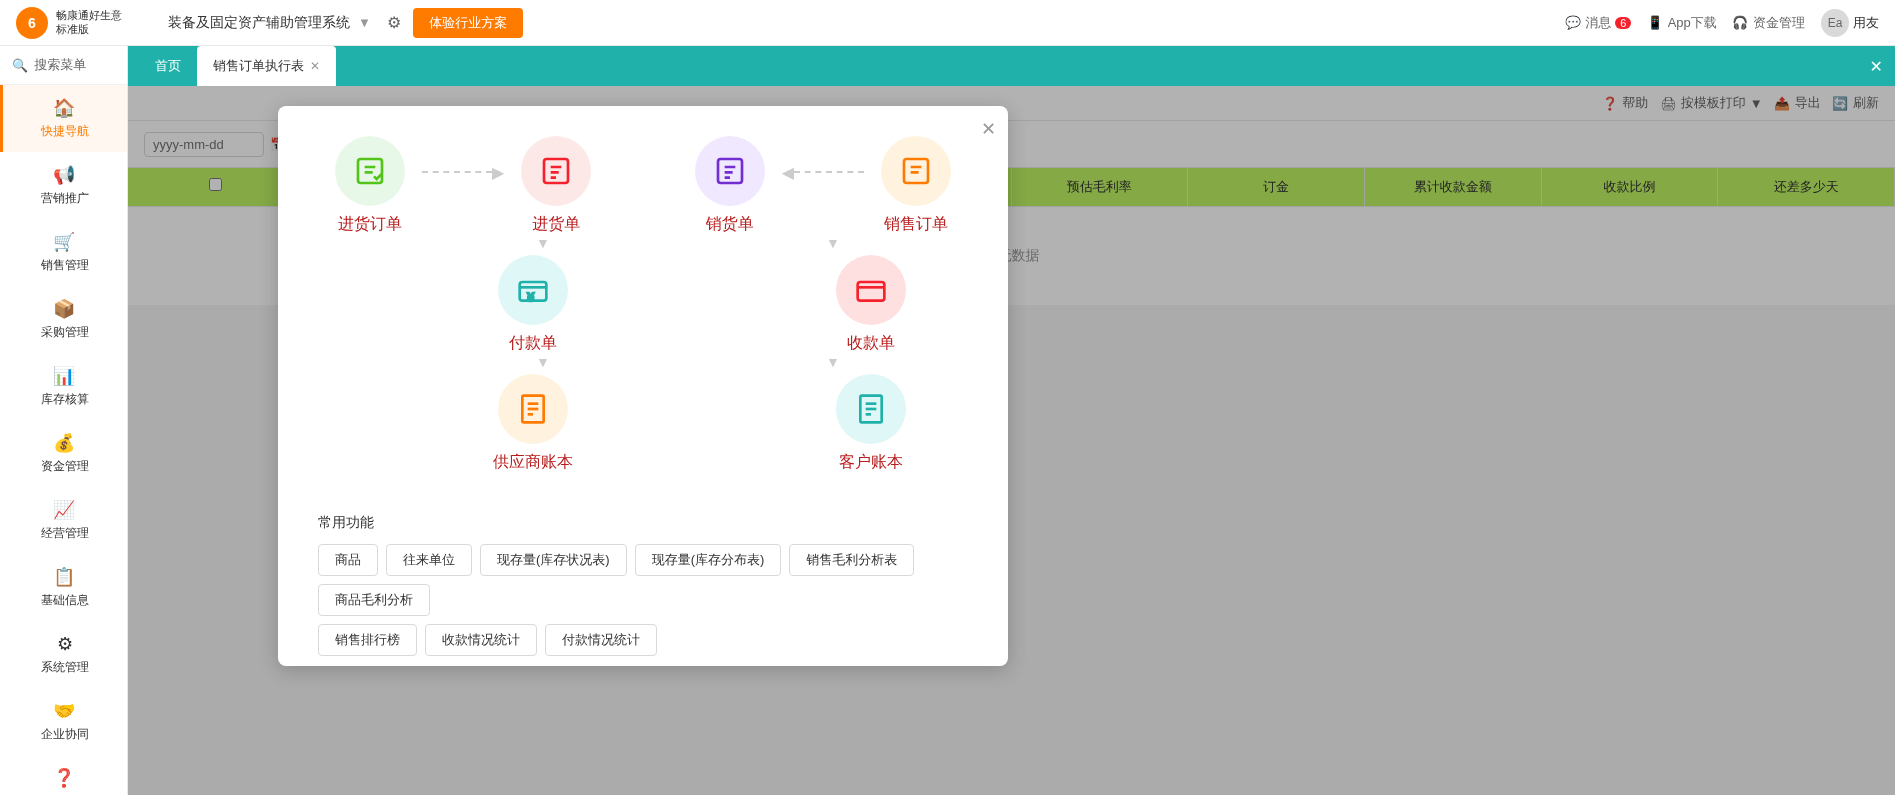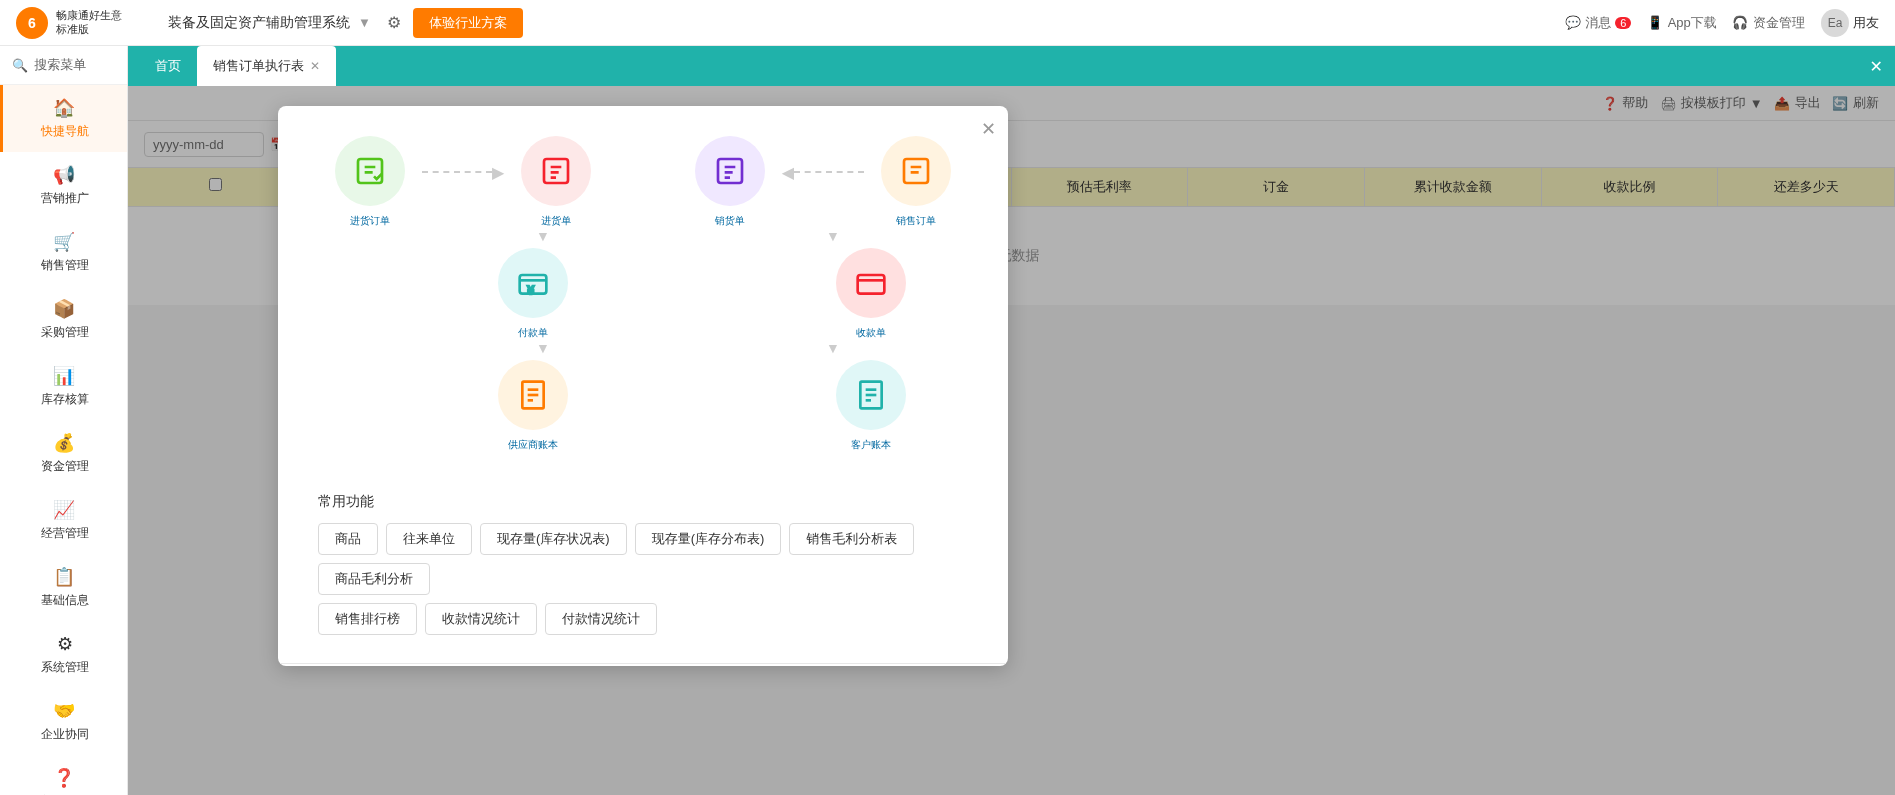--- a/index.html
+++ b/index.html
@@ -50,42 +50,42 @@
     .filter-item { display: flex; align-items: center; gap: 6px; }
     .date-input { border: 1px solid #d9d9d9; border-radius: 4px; padding: 4px 8px; font-size: 13px; color: #bbb; width: 120px; }
     .date-icon { color: #bbb; }
     .status-select { border: 1px solid #d9d9d9; border-radius: 4px; padding: 4px 8px; font-size: 13px; color: #333; width: 120px; }
     .query-btn { background: #ff7b00; color: white; border: none; padding: 5px 16px; border-radius: 4px; cursor: pointer; font-size: 13px; }
     .settings-btn { background: #fff; color: #666; border: 1px solid #d9d9d9; padding: 5px 12px; border-radius: 4px; cursor: pointer; font-size: 13px; }
     .more-conditions { color: #1890ff; cursor: pointer; font-size: 13px; }
 
     
     .table-container { background: white; overflow: auto; }
-    .table-header { display: flex; background: #fef9c3; border-bottom: 1px solid #e8e8e8; }
+    .table-header { display: flex; background: #bef264; border-bottom: 1px solid #e8e8e8; }
     .th { padding: 10px 8px; font-size: 13px; color: #333; flex: 1; text-align: center; border-right: 1px solid #e8e8e8; white-space: nowrap; }
 
     
     .no-data { text-align: center; padding: 40px; color: #999; font-size: 14px; }
 
     
     .modal-overlay { position: absolute; top: 0; left: 0; right: 0; bottom: 0; background: rgba(0,0,0,0.3); z-index: 100; display: flex; align-items: flex-start; justify-content: flex-start; padding: 20px 0 0 150px; }
     .modal { background: white; border-radius: 8px; width: 730px; max-height: 560px; overflow: hidden; box-shadow: 0 4px 20px rgba(0,0,0,0.2); position: relative; }
     .modal-close { position: absolute; top: 12px; right: 12px; font-size: 18px; color: #999; cursor: pointer; z-index: 10; }
 
     
     .flow-section { padding: 30px 40px 20px; }
     .flow-node { display: flex; flex-direction: column; align-items: center; gap: 8px; width: 120px; }
     .flow-circle { width: 70px; height: 70px; border-radius: 50%; display: flex; align-items: center; justify-content: center; font-size: 28px; cursor: pointer; }
     .flow-circle.green { background: #e8f8e8; color: #52c41a; }
     .flow-circle.pink { background: #fde8e8; color: #f5222d; }
     .flow-circle.purple { background: #f0e8ff; color: #722ed1; }
     .flow-circle.orange { background: #fff3e0; color: #ff7b00; }
     .flow-circle.teal { background: #e0f7f7; color: #20b2aa; }
     .flow-circle.red { background: #ffe0e0; color: #f5222d; }
-    .flow-label { font-size: 10px; color: #0369a1; }
+    .flow-label { font-size: 16px; color: #b91c1c; }
 
     
     .common-section { padding: 0 40px 20px; margin-top: 21px; }
     .common-title { font-size: 14px; color: #333; margin-bottom: 12px; font-weight: 500; }
     .common-btns { display: flex; flex-wrap: wrap; gap: 8px; margin-bottom: 8px; }
     .common-btn { border: 1px solid #d9d9d9; border-radius: 4px; padding: 6px 16px; font-size: 13px; color: #333; cursor: pointer; background: white; }
 
     
     .scroll-bar-area { display: flex; align-items: center; padding: 4px 0; border-top: 1px solid #e8e8e8; }
     .scroll-track { flex: 1; height: 8px; background: #e8e8e8; border-radius: 4px; margin: 0 8px; }

